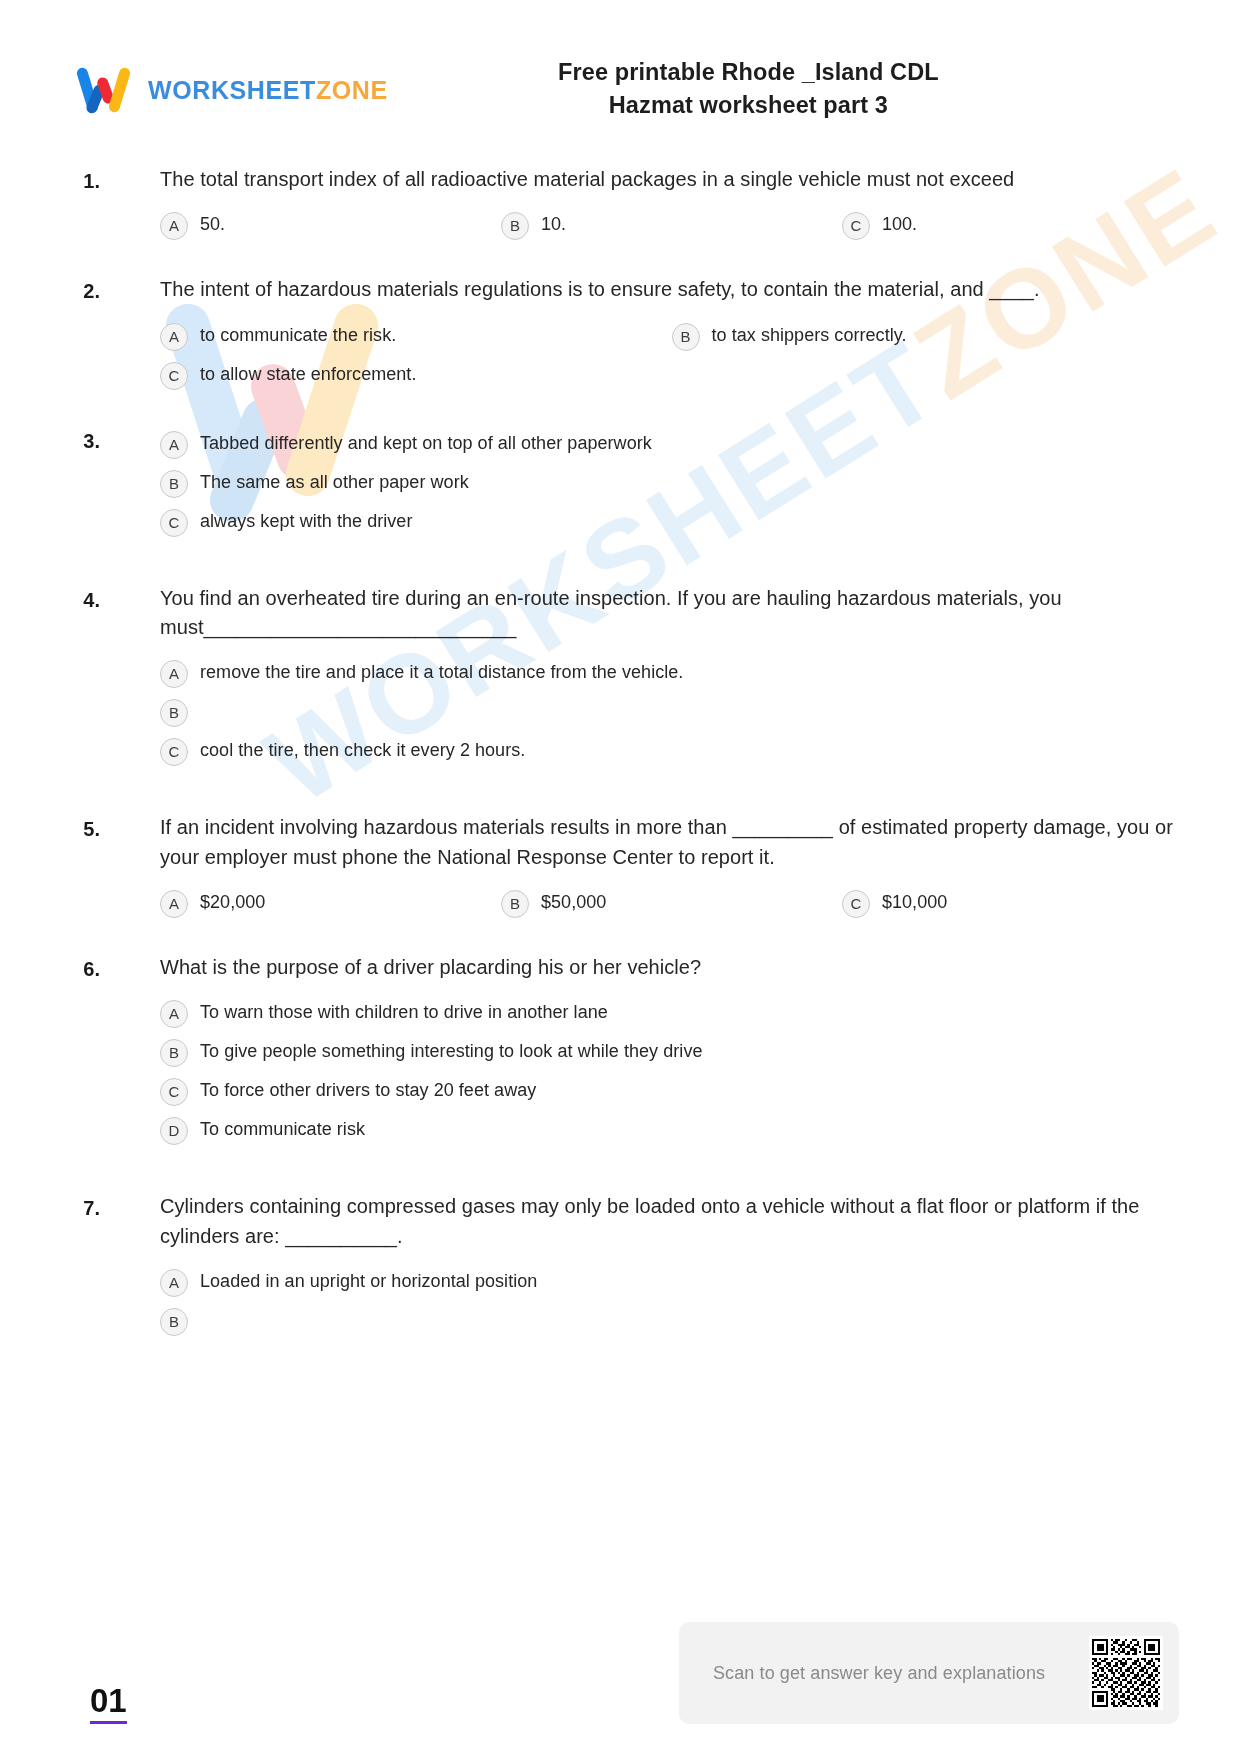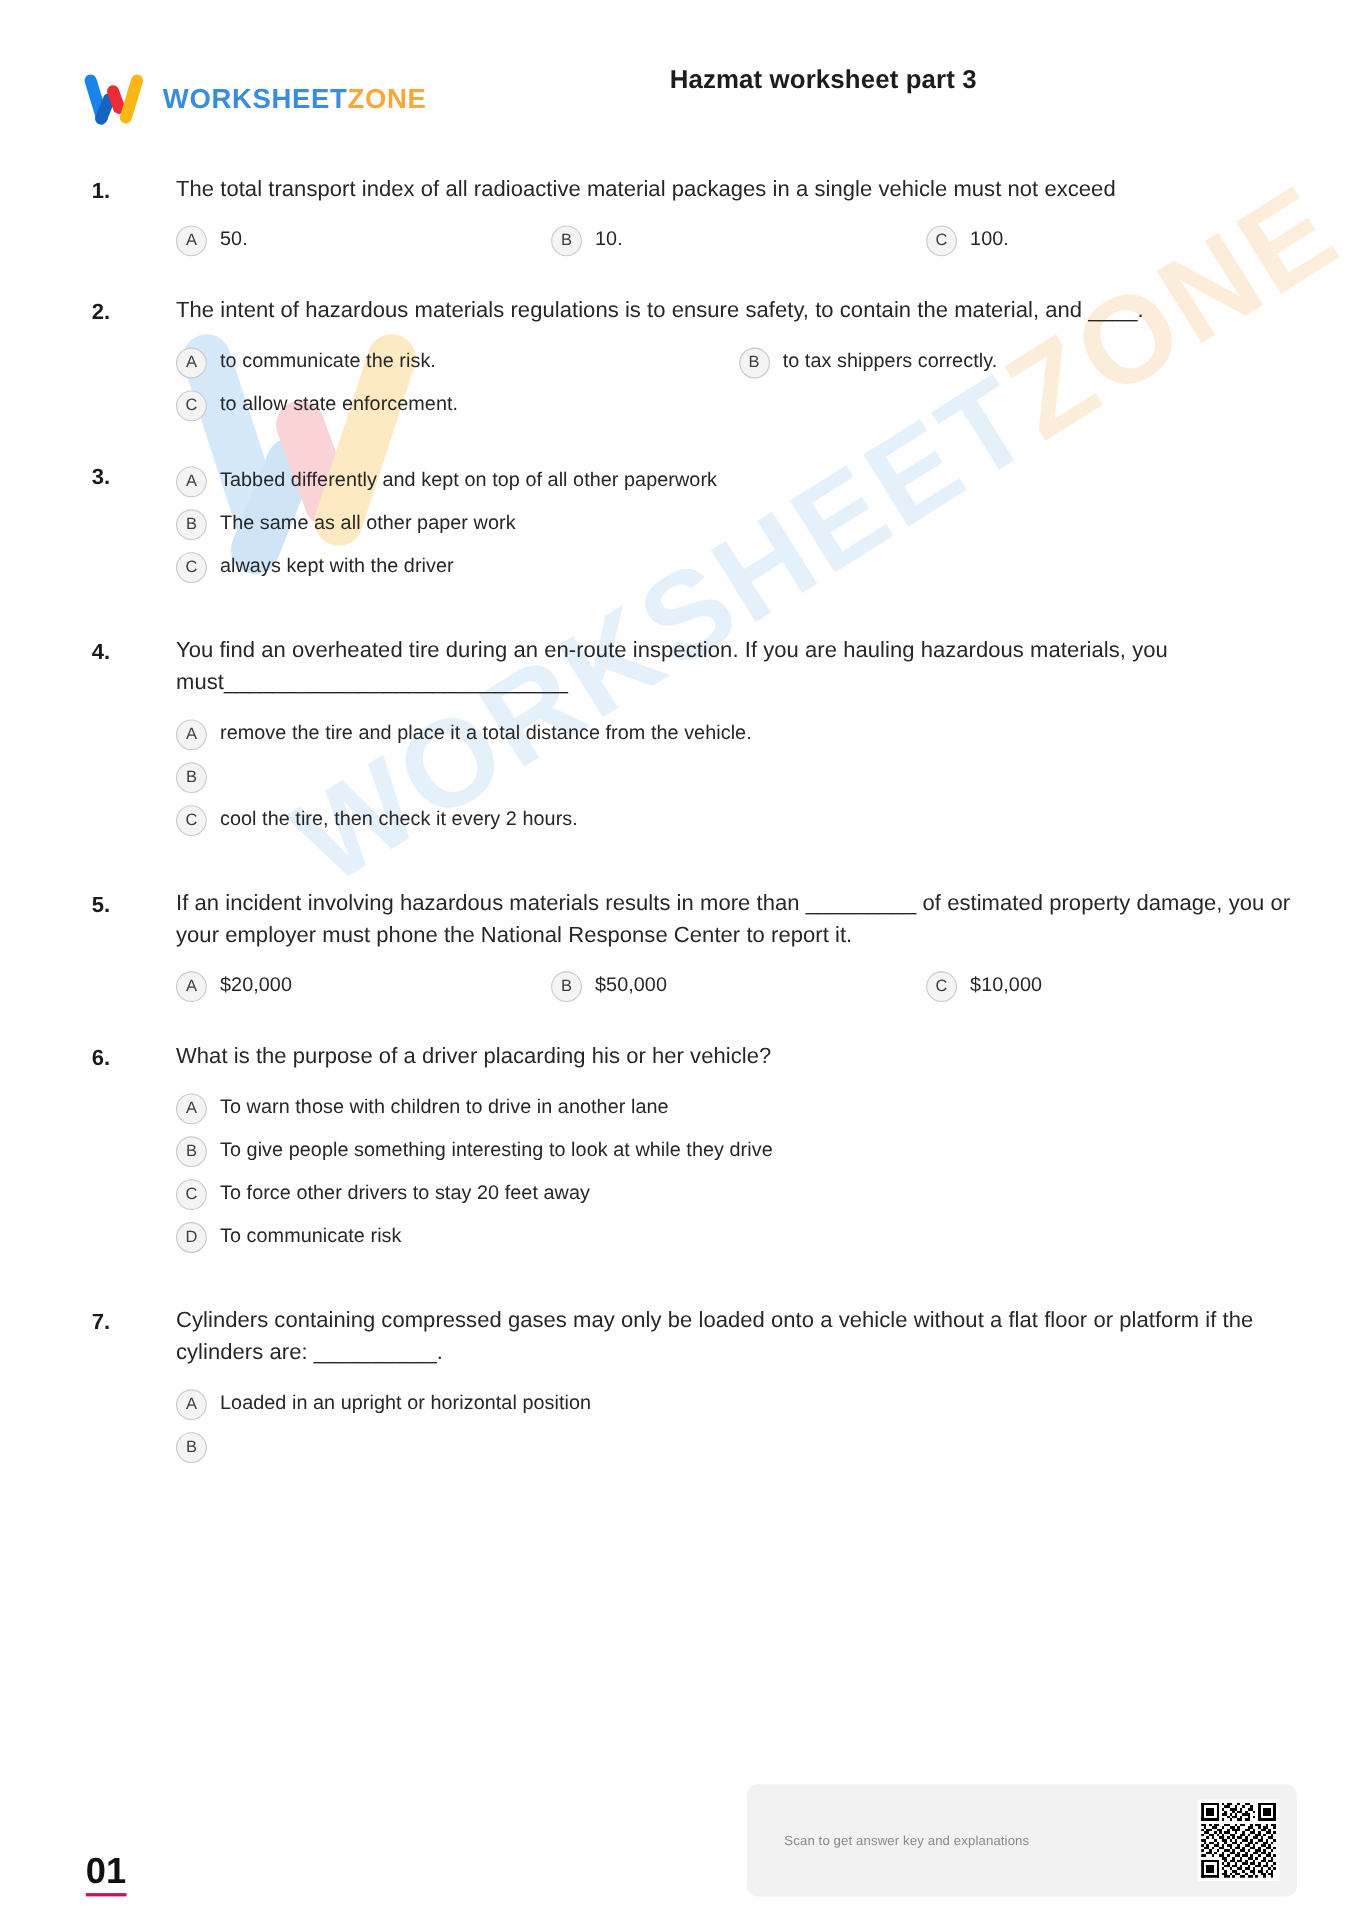--- a/index.html
+++ b/index.html
@@ -172,37 +172,38 @@
     width: 100%;
     z-index: 2;
     display: flex;
     align-items: flex-end;
     padding: 0 60px 0 78px;
   }
   .page-num {
     font-size: 33px;
     font-weight: 700;
     color: #111;
-    border-bottom: 3px solid #be185d;
+    border-bottom: 3px solid #6d28d9;
     line-height: 1.12;
     padding-bottom: 1px;
+    margin-left: 12px;
   }
   .scan-box {
     margin-left: auto;
     background: #f2f2f2;
     border-radius: 10px;
     display: flex;
     align-items: center;
     gap: 18px;
     padding: 14px 16px 14px 34px;
     width: 500px;
     justify-content: space-between;
   }
   .scan-label {
-    font-size: 12px;
+    font-size: 18px;
     color: #8a8a8a;
     letter-spacing: .1px;
   }
   .qr {
     width: 74px;
     height: 74px;
     background: #fff;
     padding: 3px;
     flex: 0 0 auto;
   }
@@ -228,20 +229,21 @@
         <span class="lm-blue"></span>
         <span class="lm-blue2"></span>
         <span class="lm-red"></span>
         <span class="lm-yel"></span>
       </div>
       <div class="logo-text">
         <span class="ws">WORKSHEET</span><span class="zn">ZONE</span>
       </div>
     </div>
     <div class="title-block">
+      <div class="title-line">Free printable Rhode _Island CDL</div>
       <div class="title-line">Hazmat worksheet part 3</div>
     </div>
   </div>
 
   <div class="content" id="questions-root">
       <div class="question">
         <div class="q-num">1.</div>
         <div class="q-body">
           <div class="q-text">The total transport index of all radioactive material packages in a single vehicle must not exceed</div>
           <div class="options cols-3">

